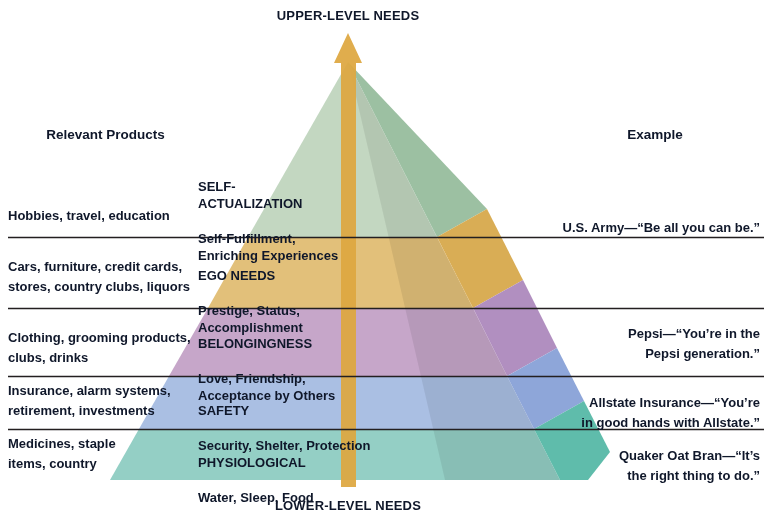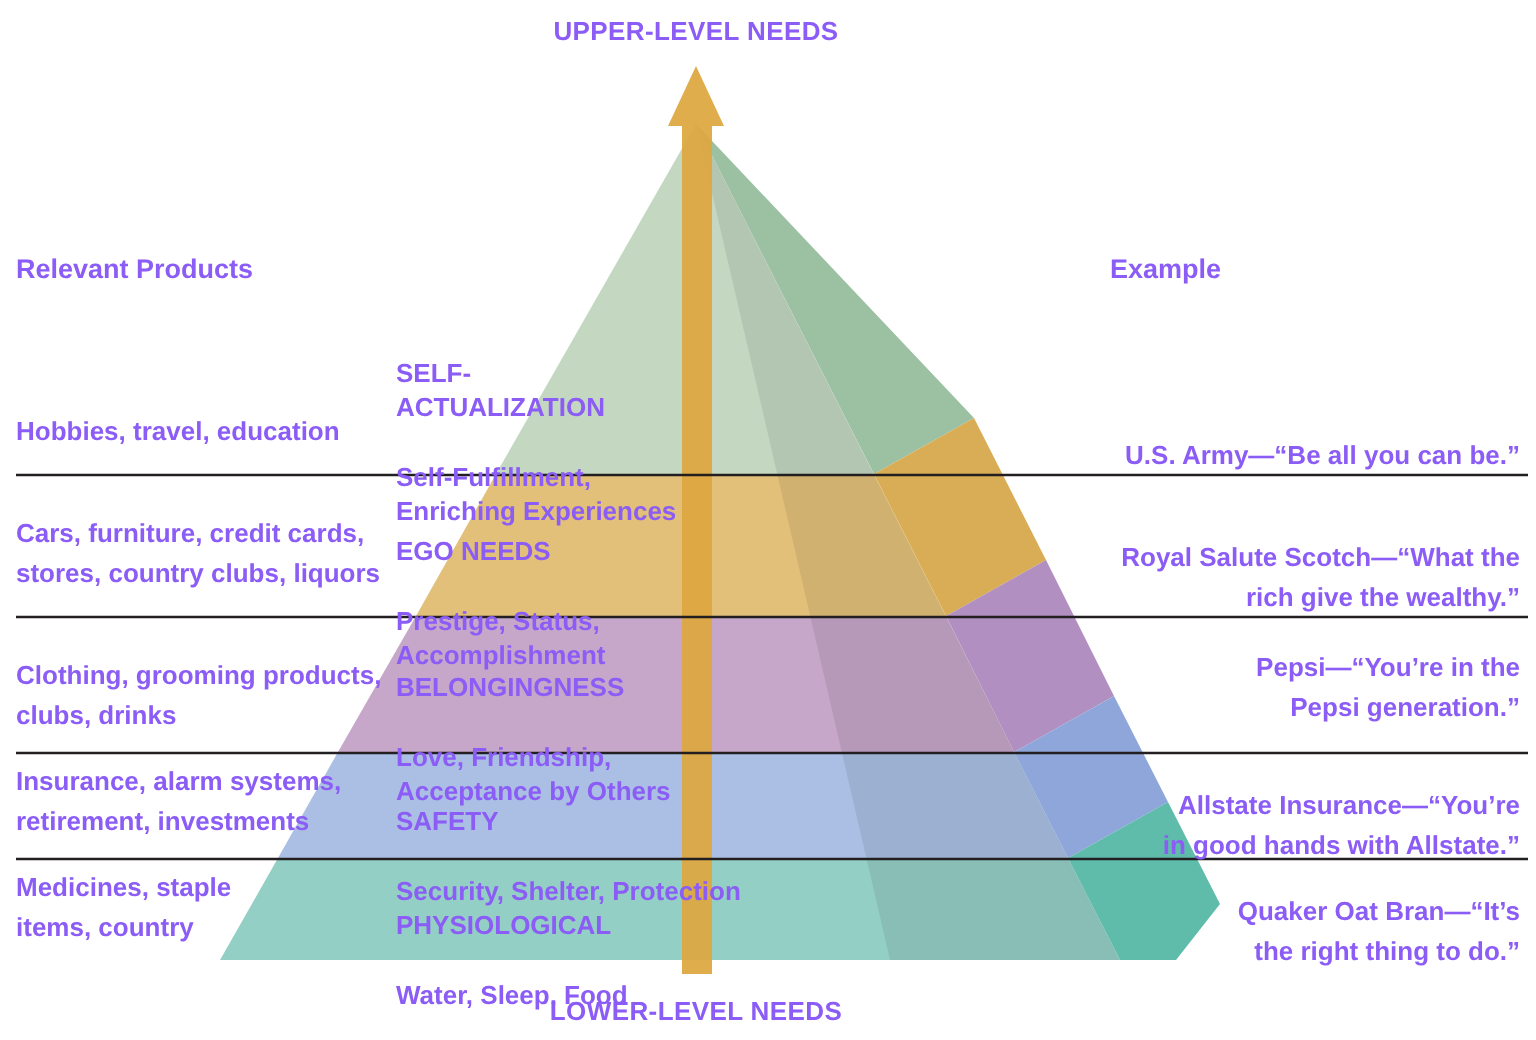--- a/index.html
+++ b/index.html
@@ -6,31 +6,31 @@
   #figure{
     position:relative;
     width:768px;height:520px;
     background:#ffffff;
     font-family:"Liberation Sans",sans-serif;
     overflow:hidden;
   }
   #pyramid-svg{position:absolute;left:0;top:0;z-index:0;}
   .lbl{
     position:absolute;
-    color:#8b5cf6;
+    color:#0f172a;
     z-index:2;
     white-space:pre-line;
   }
   .axis-label{
     width:300px;left:198px;
     text-align:center;
     font-weight:bold;font-size:13px;letter-spacing:0.2px;
   }
   .col-header{
-    text-align:left;
+    text-align:center;
     font-weight:bold;font-size:13.5px;
   }
   .row-left{
     left:8px;width:235px;
     text-align:left;
     font-weight:bold;font-size:13px;line-height:20px;
   }
   .row-right{
     left:540px;width:220px;
     text-align:right;
@@ -88,22 +88,20 @@
   <div class="lbl row-left" style="top:257px">Cars, furniture, credit cards,
 stores, country clubs, liquors</div>
   <div class="lbl row-left" style="top:328px">Clothing, grooming products,
 clubs, drinks</div>
   <div class="lbl row-left" style="top:381px">Insurance, alarm systems,
 retirement, investments</div>
   <div class="lbl row-left" style="top:434px">Medicines, staple
 items, country</div>
 
   <div class="lbl row-right" style="top:206px">U.S. Army—“Be all you can be.”</div>
-  <div class="lbl row-right" style="top:257px">Royal Salute Scotch—“What the
-rich give the wealthy.”</div>
   <div class="lbl row-right" style="top:312px">Pepsi—“You’re in the
 Pepsi generation.”</div>
   <div class="lbl row-right" style="top:381px">Allstate Insurance—“You’re
 in good hands with Allstate.”</div>
   <div class="lbl row-right" style="top:434px">Quaker Oat Bran—“It’s
 the right thing to do.”</div>
 
   <div class="lbl pyr-block" style="top:160px">
     <div class="pyr-title">SELF-
 ACTUALIZATION</div>

